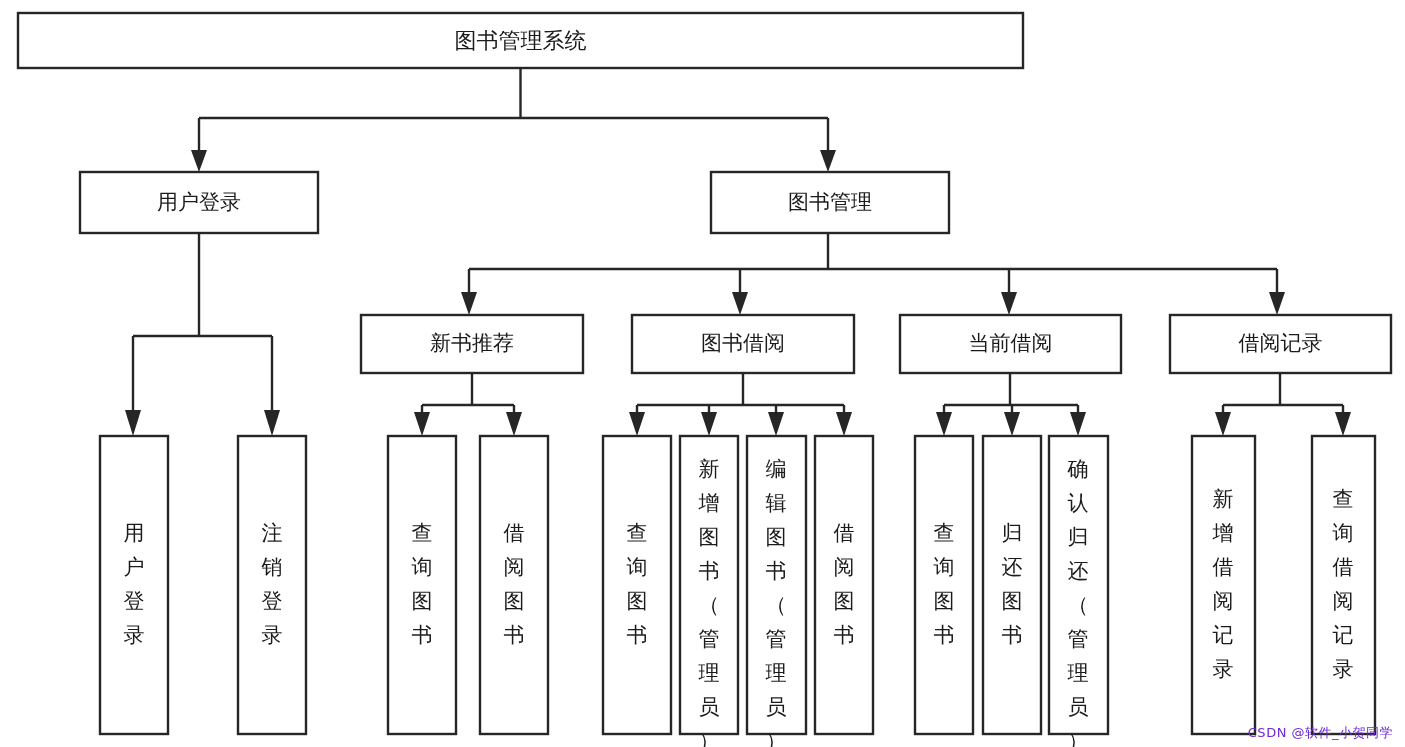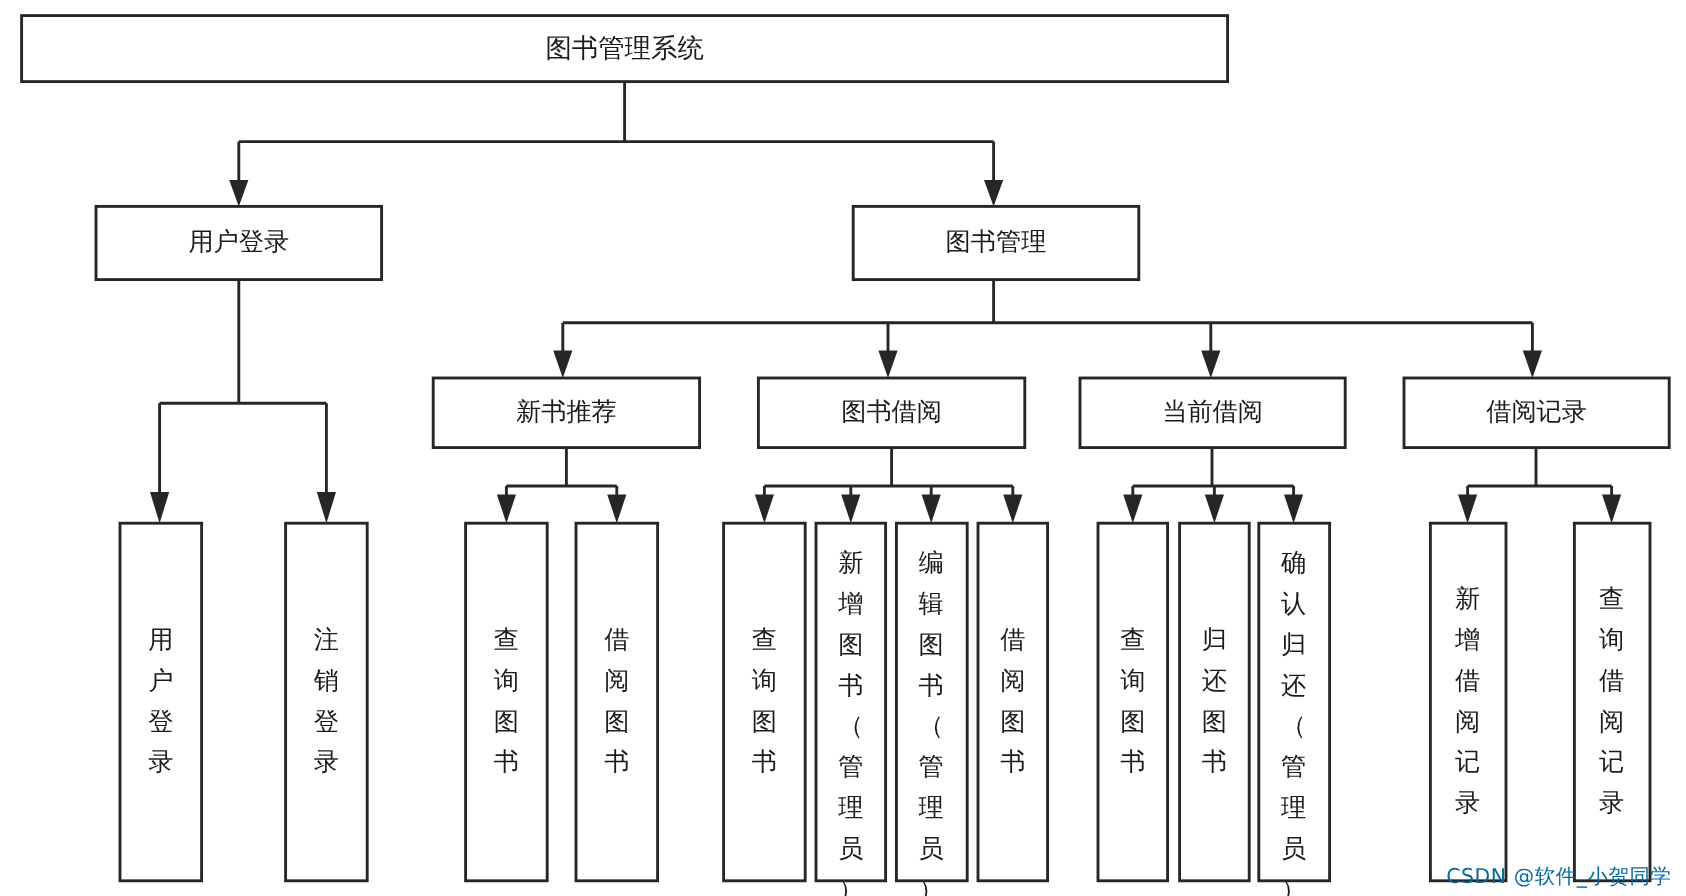--- a/index.html
+++ b/index.html
@@ -54,22 +54,22 @@
   }
   .arrow-head {
     fill: #262626;
     stroke: none;
   }
   .watermark {
     position: absolute;
     right: 12px;
     bottom: 5px;
     font-family: "DejaVu Sans", "Liberation Sans", sans-serif;
-    font-size: 17px;
-    color: #0369a1;
+    font-size: 13px;
+    color: #6d28d9;
     letter-spacing: 0.5px;
     white-space: nowrap;
     user-select: none;
   }
 </style>
 </head>
 <body>
 
 <div id="diagram-root">
 

